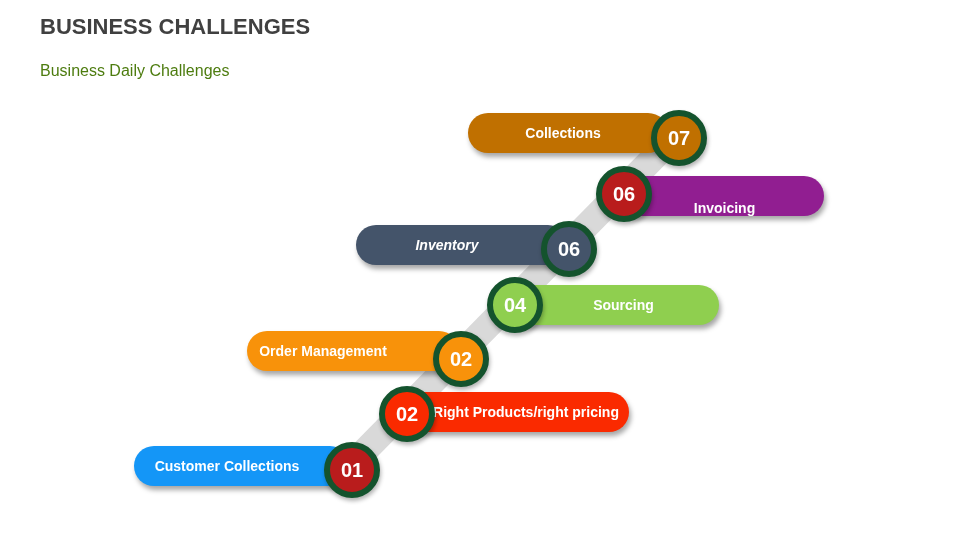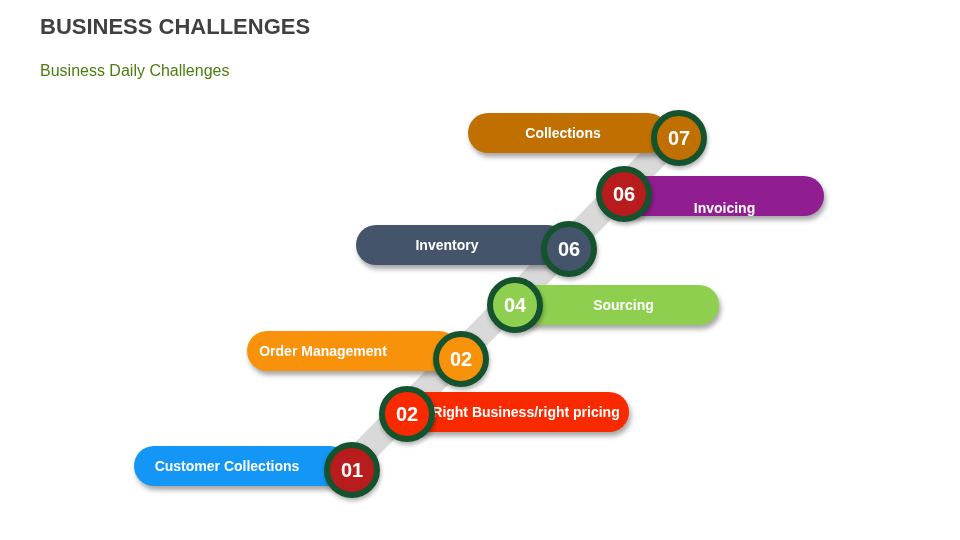--- a/index.html
+++ b/index.html
@@ -26,34 +26,34 @@
 </svg>
 
 <div class="bar" style="left:468px; top:113px; width:200px; background:#C07000; padding-right:10px;">
   <span>Collections</span>
 </div>
 
 <div class="bar" style="left:615px; top:176px; width:209px; background:#911E91; padding-left:10px;align-items:flex-end;">
   <span>Invoicing</span>
 </div>
 
-<div class="bar" style="left:356px; top:225px; width:212px; background:#44546A; padding-right:30px;">
+<div class="bar" style="left:356px; top:225px; width:212px; background:#44546A; padding-right:30px;font-style:italic;">
   <span>Inventory</span>
 </div>
 
 <div class="bar" style="left:508px; top:285px; width:211px; background:#8FCF4F; padding-left:20px;align-items:center;">
   <span>Sourcing</span>
 </div>
 
 <div class="bar" style="left:247px; top:331px; width:212px; background:#F8920A; padding-right:60px;">
   <span>Order Management</span>
 </div>
 
 <div class="bar" style="left:403px; top:392px; width:226px; background:#FA2A00; padding-left:20px;">
-  <span>Right Business/right pricing</span>
+  <span>Right Products/right pricing</span>
 </div>
 
 <div class="bar" style="left:134px; top:446px; width:216px; background:#1496F7; padding-right:30px;">
   <span>Customer Collections</span>
 </div>
 
 <div class="circle" style="left:651px; top:110px; background:#C07000;">07</div>
 <div class="circle" style="left:596px; top:166px; background:#b91c1c;">06</div>
 <div class="circle" style="left:541px; top:221px; background:#44546A;">06</div>
 <div class="circle" style="left:487px; top:277px; background:#8FCF4F;text-align:center;">04</div>

